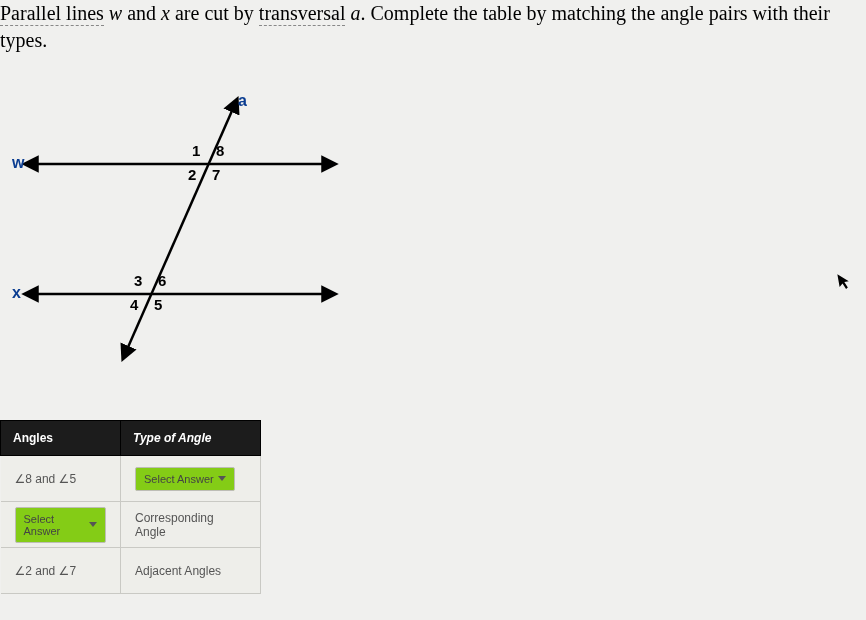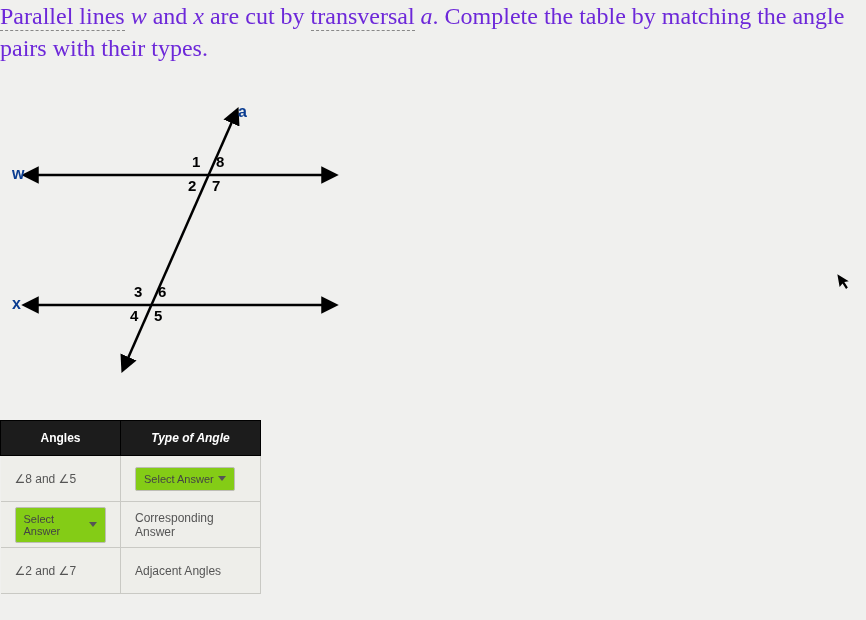--- a/index.html
+++ b/index.html
@@ -7,23 +7,23 @@
     width: 866px;
     height: 620px;
     background: #f0f0ee;
     font-family: Georgia, 'Times New Roman', serif;
     color: #222;
     position: relative;
     overflow: hidden;
   }
   .prompt {
     padding: 0 14px 0 0;
-    font-size: 24px;
+    font-size: 20px;
     line-height: 1.35;
-    color: #6d28d9;
+    color: #000000;
   }
   .prompt .underline {
     border-bottom: 1px dashed #888;
     padding-bottom: 1px;
   }
   .prompt .ital { font-style: italic; }
   .diagram-wrap {
     position: relative;
     width: 360px;
     height: 300px;
@@ -43,21 +43,21 @@
     left: 0;
     top: 420px;
     border-collapse: collapse;
     font-family: Arial, Helvetica, sans-serif;
     font-size: 12px;
   }
   .table th {
     background: #1c1c1c;
     color: #fff;
     font-weight: bold;
-    text-align: center;
+    text-align: left;
     padding: 10px 12px;
     border: 1px solid #000;
   }
   .table td {
     border: 1px solid #c9c9c4;
     border-left: none;
     padding: 0;
     height: 46px;
     vertical-align: middle;
     color: #555;
@@ -167,21 +167,21 @@
         <td>
           <div class="cell-inner">
             <div class="select-box">
               <span>Select Answer</span>
               <span class="caret"></span>
             </div>
           </div>
         </td>
         <td>
           <div class="cell-inner">
-            <span>Corresponding Answer</span>
+            <span>Corresponding Angle</span>
           </div>
         </td>
       </tr>
       <tr>
         <td>
           <div class="cell-inner">
             <span class="angle-sym">∠2 and ∠7</span>
           </div>
         </td>
         <td>

